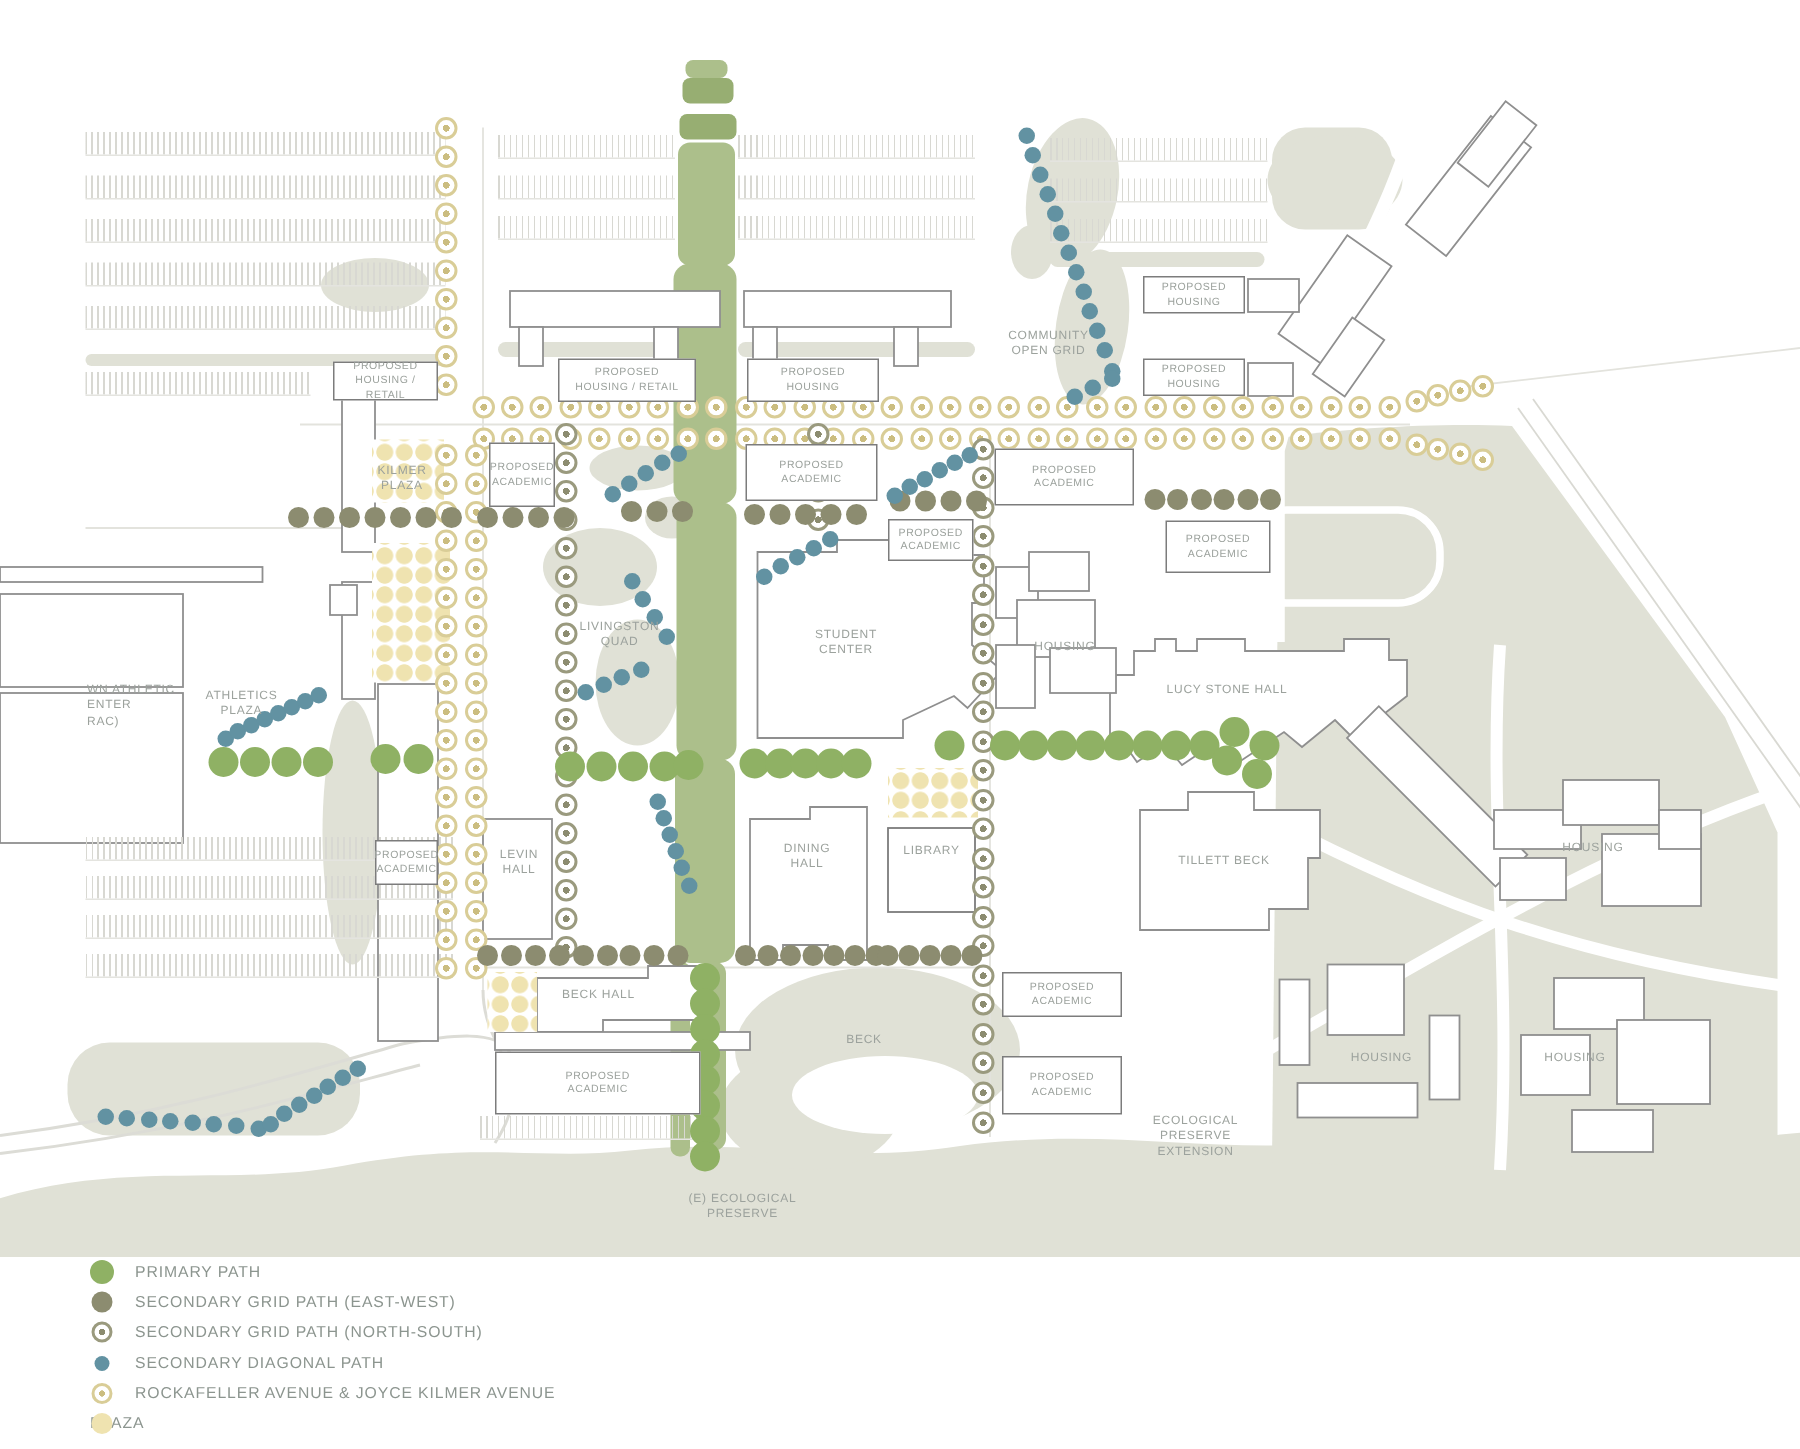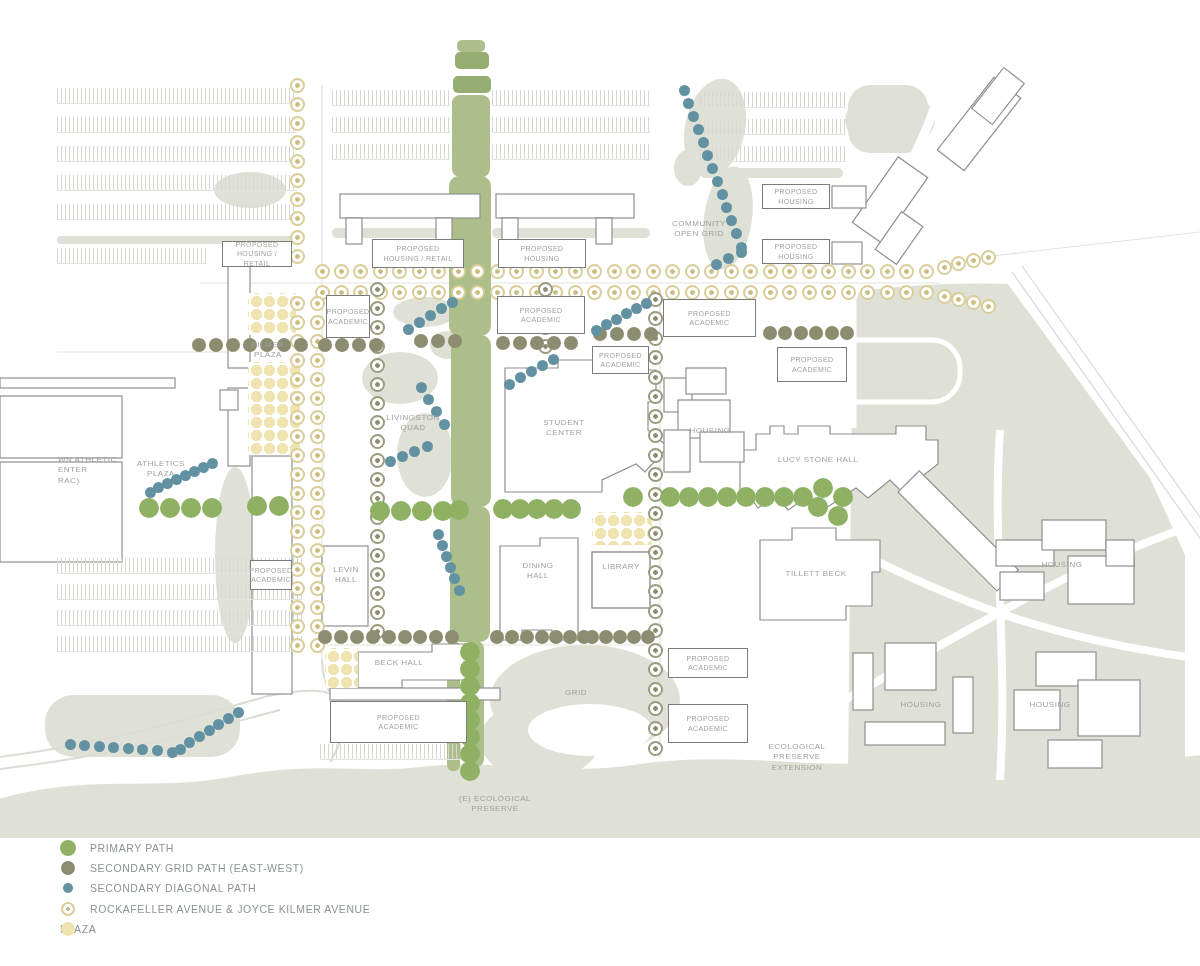--- a/index.html
+++ b/index.html
@@ -541,21 +541,21 @@
       <div class="map-box" style="left: 777px; top: 347px; width: 70px; height: 35px;">PROPOSED
 ACADEMIC</div>
       <div class="map-box" style="left: 250px; top: 560px; width: 42px; height: 30px;">PROPOSED
 ACADEMIC</div>
       <div class="map-box" style="left: 330px; top: 701px; width: 137px; height: 42px;">PROPOSED
 ACADEMIC</div>
       <div class="map-box" style="left: 668px; top: 648px; width: 80px; height: 30px;">PROPOSED
 ACADEMIC</div>
       <div class="map-box" style="left: 668px; top: 704px; width: 80px; height: 39px;">PROPOSED
 ACADEMIC</div>
-      <div class="map-label" style="left: 268px; top: 309px; margin-top: 31px;">KILMER
+      <div class="map-label" style="left: 268px; top: 309px;">KILMER
 PLAZA</div>
       <div class="map-label" style="left: 699px; top: 219px;">COMMUNITY
 OPEN GRID</div>
       <div class="map-label" style="left: 413px; top: 413px;">LIVINGSTON
 QUAD</div>
       <div class="map-label" style="left: 564px; top: 418px;">STUDENT
 CENTER</div>
       <div class="map-label" style="left: 710px; top: 426px;">HOUSING</div>
       <div class="map-label" style="left: 818px; top: 455px;">LUCY STONE HALL</div>
       <div class="map-label" style="left: 161px; top: 459px;">ATHLETICS
@@ -563,39 +563,43 @@
       <div class="map-label left" style="left: 58px; top: 455px;">WN ATHLETIC
 ENTER
 RAC)</div>
       <div class="map-label" style="left: 346px; top: 565px;">LEVIN
 HALL</div>
       <div class="map-label" style="left: 538px; top: 561px;">DINING
 HALL</div>
       <div class="map-label" style="left: 621px; top: 562px;">LIBRARY</div>
       <div class="map-label" style="left: 816px; top: 569px;">TILLETT BECK</div>
       <div class="map-label" style="left: 399px; top: 658px;">BECK HALL</div>
-      <div class="map-label" style="left: 576px; top: 688px;">GRID</div>
+      <div class="map-label" style="left: 576px; top: 688px;">BECK</div>
       <div class="map-label" style="left: 797px; top: 719px; margin-top: 23px;">ECOLOGICAL
 PRESERVE
 EXTENSION</div>
       <div class="map-label" style="left: 1062px; top: 560px;">HOUSING</div>
       <div class="map-label" style="left: 921px; top: 700px;">HOUSING</div>
       <div class="map-label" style="left: 1050px; top: 700px;">HOUSING</div>
       <div class="map-label" style="left: 495px; top: 794px;">(E) ECOLOGICAL
 PRESERVE</div>
     </div>
 
   <div class="legend">
     <div class="legend-row">
       <span class="licon primary"></span>
       <span class="ltext">PRIMARY PATH</span>
     </div>
     <div class="legend-row">
       <span class="licon grid-ew"></span>
       <span class="ltext">SECONDARY GRID PATH (EAST-WEST)</span>
+    </div>
+    <div class="legend-row">
+      <span class="licon grid-ns"></span>
+      <span class="ltext">SECONDARY GRID PATH (NORTH-SOUTH)</span>
     </div>
     <div class="legend-row">
       <span class="licon diagonal"></span>
       <span class="ltext">SECONDARY DIAGONAL PATH</span>
     </div>
     <div class="legend-row">
       <span class="licon avenue"></span>
       <span class="ltext">ROCKAFELLER AVENUE &amp; JOYCE KILMER AVENUE</span>
     </div>
     <div class="legend-row">

